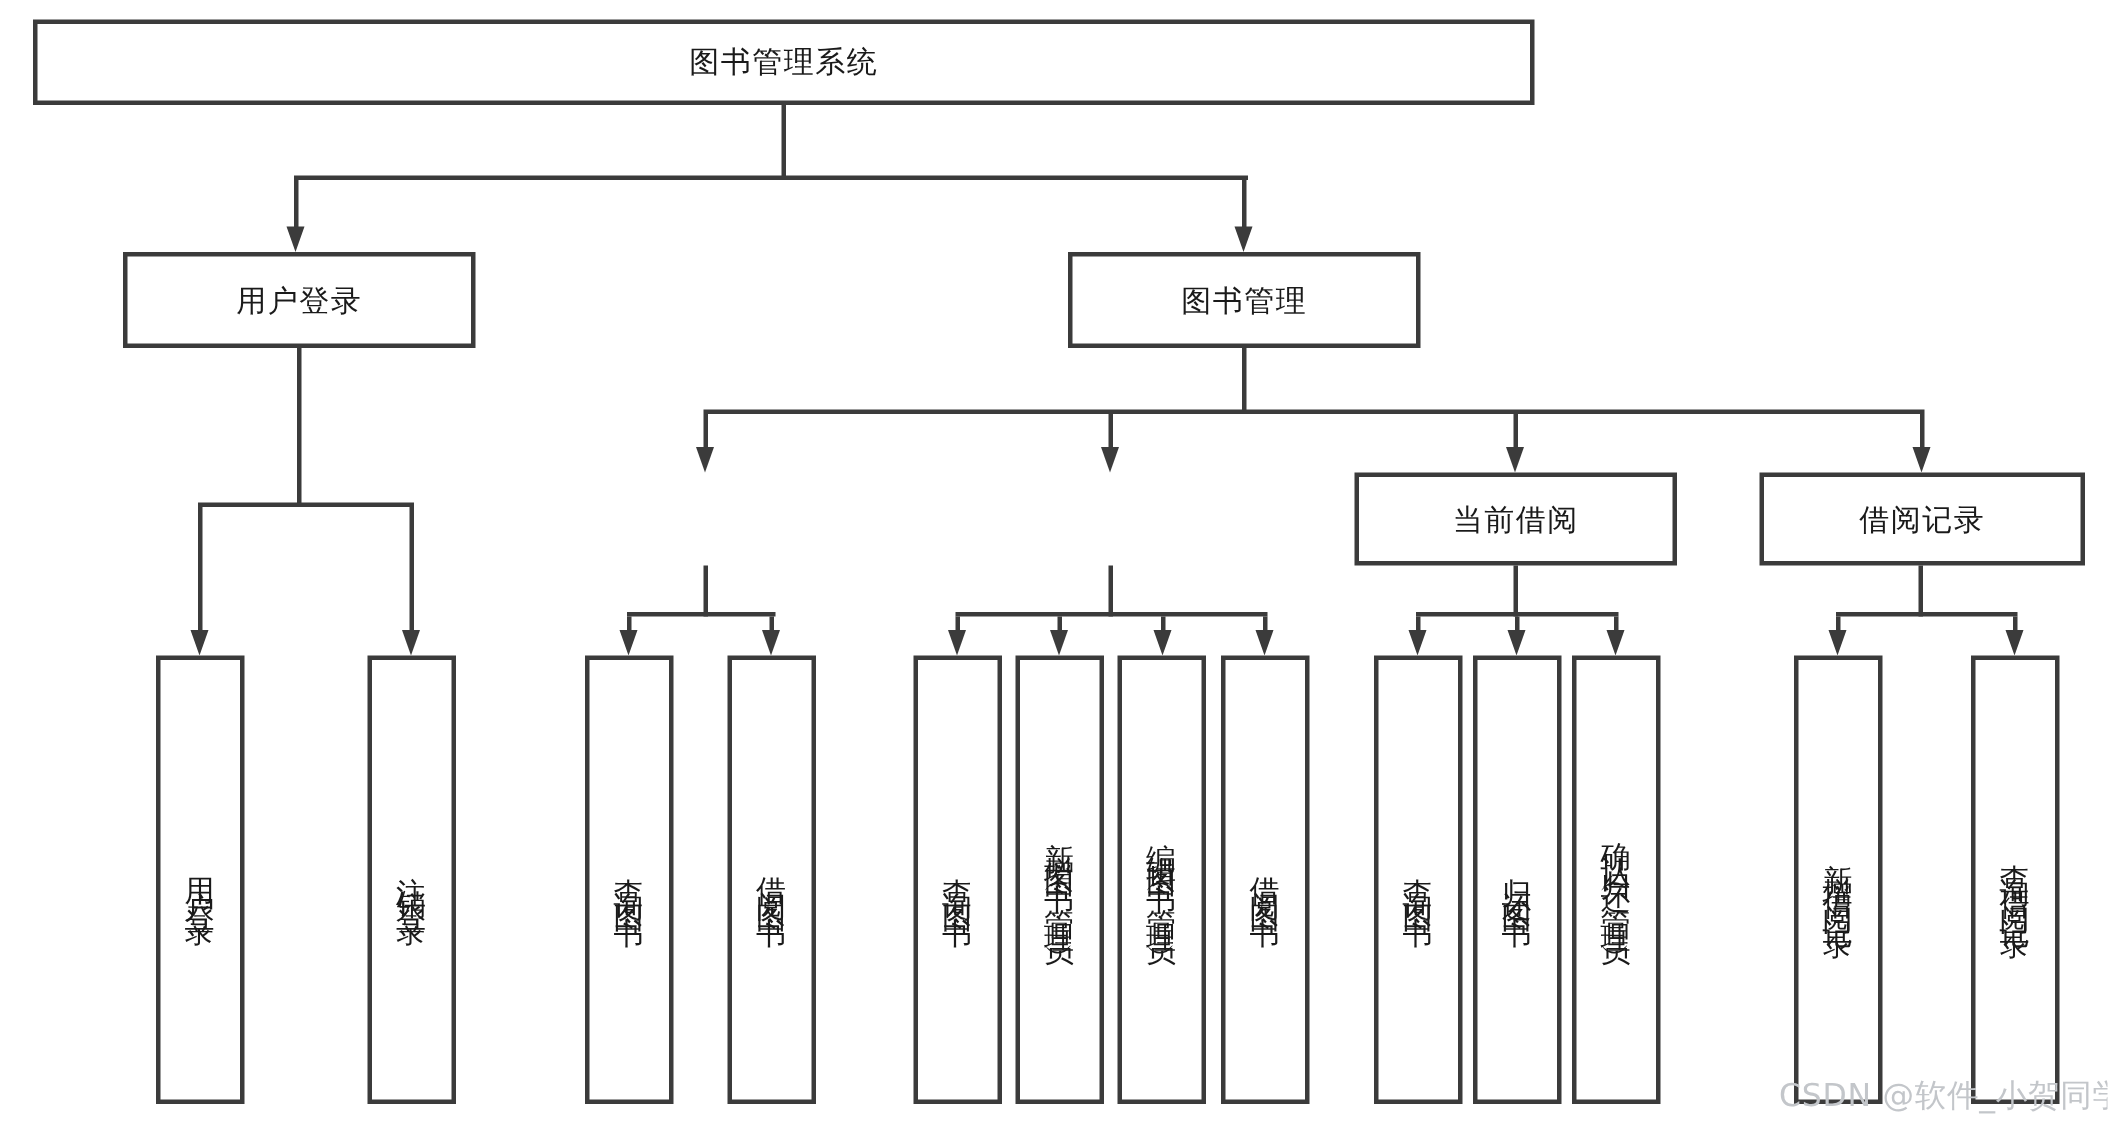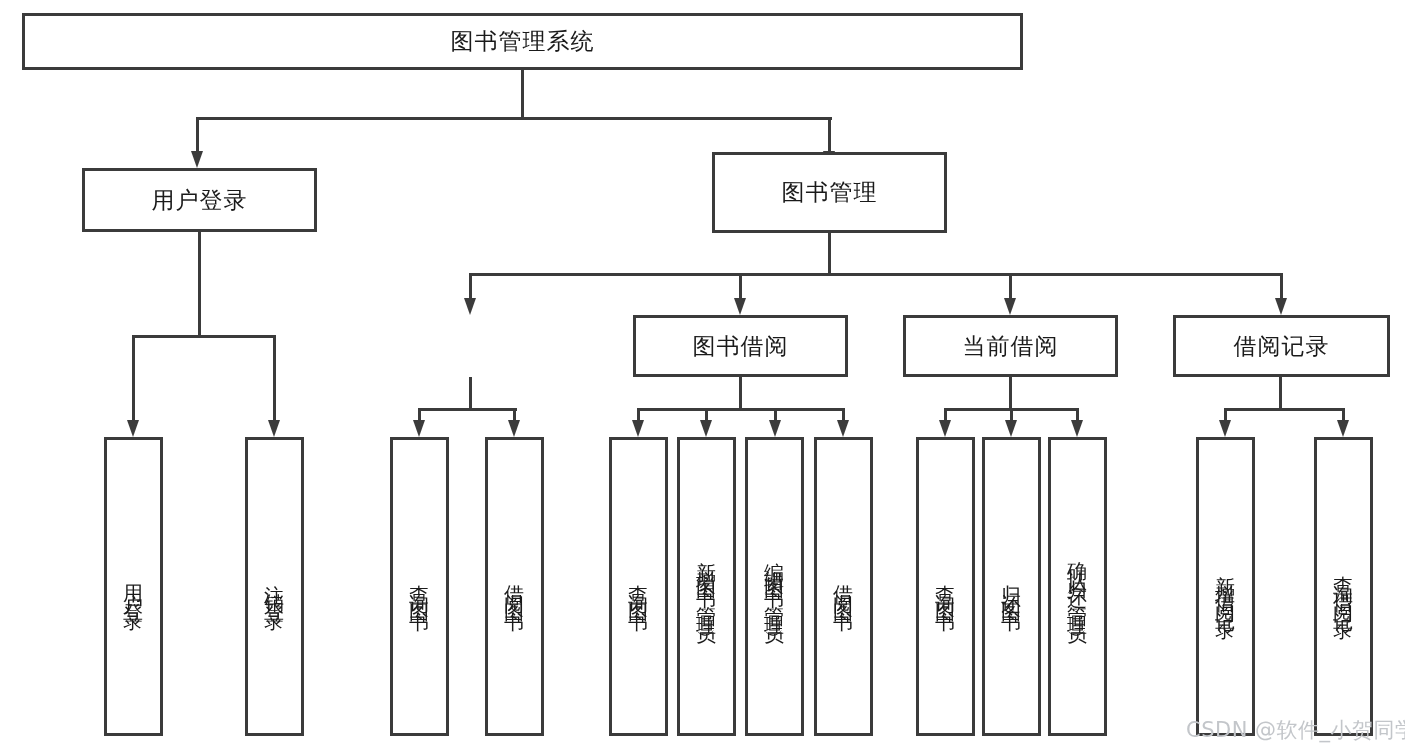--- a/index.html
+++ b/index.html
@@ -6,21 +6,21 @@
   body{
     width:1405px;height:747px;position:relative;overflow:hidden;
     font-family:"DejaVu Sans","Liberation Sans",sans-serif;
     color:#1a1a1a;
   }
   .stage{position:absolute;left:0;top:0;width:1405px;height:747px;}
   .node{
     position:absolute;box-sizing:border-box;
     border:3px solid #3b3b3b;background:#ffffff;
     display:flex;align-items:center;justify-content:center;
-    font-size:23px;letter-spacing:1px;
+    font-size:20px;letter-spacing:1px;
     white-space:nowrap;
   }
   .leaf{
     writing-mode:vertical-rl;
     text-orientation:mixed;
     font-size:20px;
     letter-spacing:9px;
     line-height:1;
     white-space:nowrap;
   }
@@ -51,21 +51,21 @@
   <div class="vline" style="left:521px;top:70px;height:50px;"></div>
   <div class="hline" style="left:196px;top:117px;width:636px;"></div>
   <div class="vline" style="left:196px;top:120px;height:32px;"></div>
   <div class="arrow" style="left:191px;top:151px;"></div>
   <div class="vline" style="left:828px;top:120px;height:32px;"></div>
   <div class="arrow" style="left:823px;top:151px;"></div>
 
   <div class="node" style="left:82px;top:168px;width:235px;height:64px;">
     <span>用户登录</span>
   </div>
-  <div class="node" style="left:712px;top:152px;width:235px;height:81px;">
+  <div class="node" style="left:712px;top:168px;width:235px;height:64px;">
     <span>图书管理</span>
   </div>
 
   <div class="vline" style="left:198px;top:232px;height:106px;"></div>
   <div class="hline" style="left:132px;top:335px;width:144px;"></div>
   <div class="vline" style="left:132px;top:338px;height:82px;"></div>
   <div class="arrow" style="left:127px;top:420px;"></div>
   <div class="vline" style="left:273px;top:338px;height:82px;"></div>
   <div class="arrow" style="left:268px;top:420px;"></div>
 
@@ -73,23 +73,20 @@
   <div class="hline" style="left:469px;top:273px;width:814px;"></div>
   <div class="vline" style="left:469px;top:276px;height:24px;"></div>
   <div class="arrow" style="left:464px;top:298px;"></div>
   <div class="vline" style="left:739px;top:276px;height:24px;"></div>
   <div class="arrow" style="left:734px;top:298px;"></div>
   <div class="vline" style="left:1009px;top:276px;height:24px;"></div>
   <div class="arrow" style="left:1004px;top:298px;"></div>
   <div class="vline" style="left:1280px;top:276px;height:24px;"></div>
   <div class="arrow" style="left:1275px;top:298px;"></div>
 
-  <div class="node" style="left:633px;top:315px;width:215px;height:62px;">
-    <span>图书借阅</span>
-  </div>
   <div class="node" style="left:1173px;top:315px;width:217px;height:62px;">
     <span>借阅记录</span>
   </div>
   <div class="node" style="left:903px;top:315px;width:215px;height:62px;">
     <span>当前借阅</span>
   </div>
 
   <div class="vline" style="left:469px;top:377px;height:34px;"></div>
   <div class="hline" style="left:418px;top:408px;width:99px;"></div>
   <div class="vline" style="left:418px;top:411px;height:10px;"></div>

